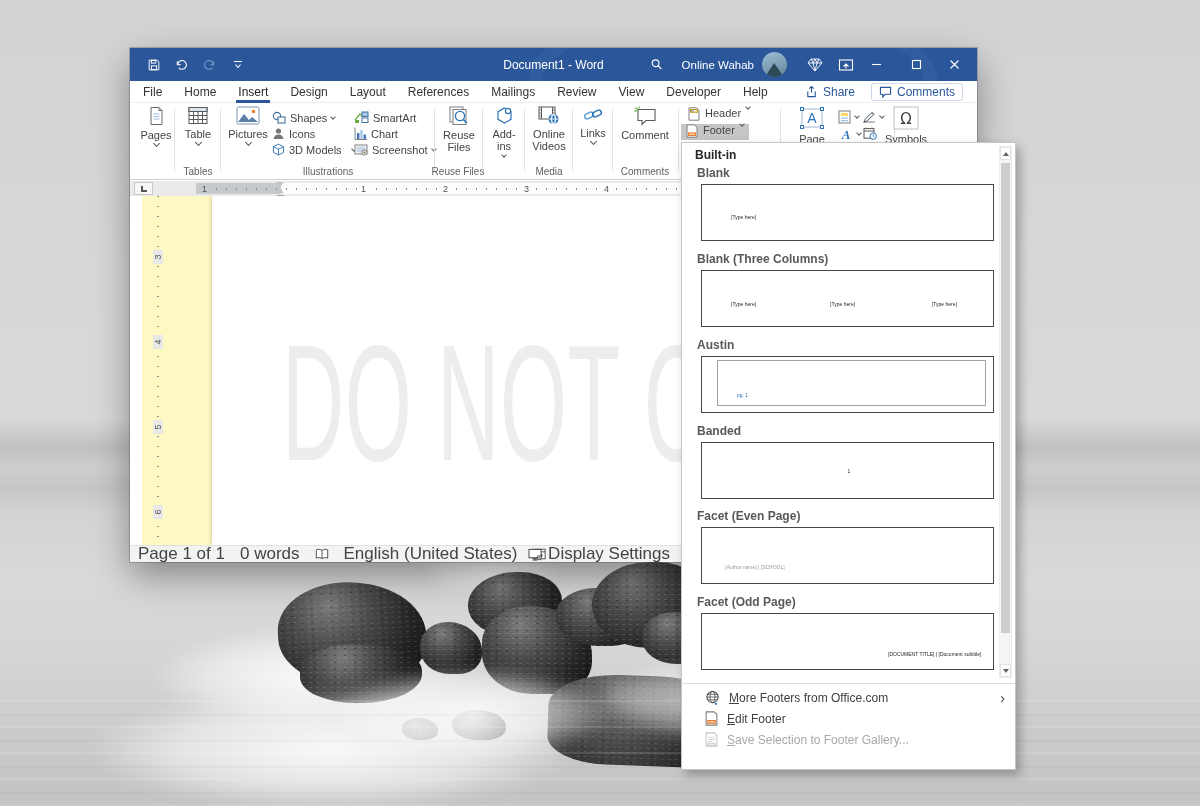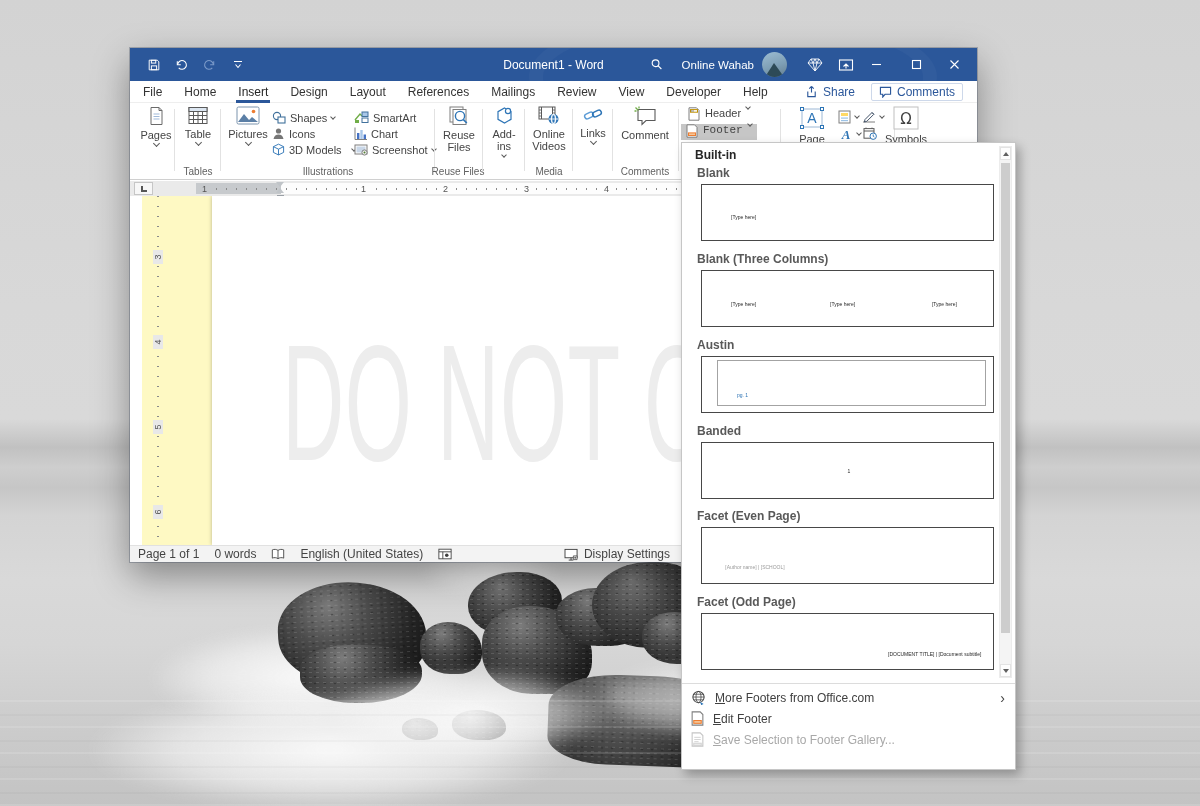--- a/index.html
+++ b/index.html
@@ -52,21 +52,21 @@
   .share-btn,.comments-btn { display:flex; align-items:center; gap:5px; font-size:12px; }
   .comments-btn { border:1px solid #cdd8ea; padding:1px 7px; border-radius:2px; }
 
   .ribbon { position:relative; height:77px; background:#fff; border-bottom:1px solid #d0d0d0; font-size:11px; color:#444; }
   .gdiv { position:absolute; top:6px; height:62px; width:1px; background:#e2e2e2; }
   .glabel { position:absolute; top:63px; font-size:10px; color:#616161; text-align:center; }
   .bigbtn { position:absolute; top:3px; display:flex; flex-direction:column; align-items:center;
     gap:3px; text-align:center; line-height:1.1; }
   .srow { position:absolute; height:15px; display:flex; align-items:center; gap:4px; white-space:nowrap; }
   .hfrow { position:absolute; height:16px; display:flex; gap:5px; padding:0 5px; white-space:nowrap; }
-  .hfrow.pressed { background:#c6c6c6;font-family:Liberation Mono, monospace; }
+  .hfrow.pressed { background:#c6c6c6; }
   .cv { width:5px; height:5px; border-right:1.3px solid #5a5a5a; border-bottom:1.3px solid #5a5a5a;
     display:inline-block; transform:rotate(45deg); margin-top:-3px; flex:none; }
   .cv.s { width:4px; height:4px; margin-top:-2px; }
 
   
   .rulerrow { position:absolute; left:0; top:133px; width:100%; height:15px; background:#eaeaea; }
   .tabsel { position:absolute; left:4px; top:1px; width:19px; height:13px; background:#f7f7f7;
     border:1px solid #c6c6c6; display:flex; align-items:center; justify-content:center; }
   .tabsel i { display:block; width:6px; height:6px; border-left:2px solid #555; border-bottom:2px solid #555; }
   .hruler { position:absolute; left:66px; top:2px; height:11px; right:0; background:#c7cacd; }
@@ -86,41 +86,41 @@
     background:repeating-linear-gradient(180deg,#8a8a8a 0 1px,transparent 1px 10px); }
   .vr-num { position:absolute; left:0px; width:14px; text-align:center; font-size:9px; color:#555;
     background:#e8e8e8; transform:rotate(-90deg); line-height:10px; }
   .page { position:absolute; left:70px; top:0; width:688px; height:100%; background:#fff;
     box-shadow:0 0 4px rgba(0,0,0,.28); overflow:hidden; }
   .watermark { position:absolute; left:70px; top:112px; font-size:166px; color:#ededed;
     white-space:nowrap; transform:scaleX(.52); transform-origin:0 0; letter-spacing:1px; }
 
   
   .statusbar { position:absolute; left:0; bottom:0; width:100%; height:17px; background:#f3f3f3;
-    border-top:1px solid #e1e1e1; display:flex; align-items:center; font-size:12px; color:#444;
+    border-top:1px solid #e1e1e1; display:flex; align-items:center; font-size:17px; color:#444;
     padding-left:8px; gap:15px; }
   .sb-right { position:absolute; right:307px; display:flex; align-items:center; gap:5px; }
 
   
   .dropdown { position:absolute; left:681px; top:142px; width:335px; height:628px; background:#fff;
     border:1px solid #c6c6c6; box-shadow:4px 5px 10px rgba(0,0,0,.28); z-index:20; font-size:12px; }
   .dd-head { position:absolute; left:13px; top:5px; font-weight:bold; font-size:12px; color:#262626; }
   .gitem-label { position:absolute; left:15px; font-weight:bold; font-size:12px; color:#595959; }
   .prev { position:absolute; left:19px; width:293px; height:57px; background:#fff; border:1px solid #474747; }
   .ptxt { position:absolute; font-size:5px; color:#262626; white-space:nowrap; }
   .ptxt.gray { color:#9a9a9a; }
   .ptxt.blue { color:#2e74b5; }
   .austin-in { position:absolute; left:5%; right:2.5%; top:6%; bottom:11%; border:1px solid #a3a3a3; }
   .sbar { position:absolute; right:3px; top:3px; width:13px; height:532px; background:#f4f4f4; border:1px solid #ececec; }
   .sb-arr { position:absolute; left:0; width:11px; height:13px; background:#fdfdfd; border:1px solid #e3e3e3;
     display:flex; align-items:center; justify-content:center; }
   .tri-u { width:0; height:0; border-left:3px solid transparent; border-right:3px solid transparent; border-bottom:4px solid #606060; }
   .tri-d { width:0; height:0; border-left:3px solid transparent; border-right:3px solid transparent; border-top:4px solid #606060; }
   .sb-thumb { position:absolute; left:1px; top:16px; width:9px; height:470px; background:#cdcdcd; }
-  .dd-menu { position:absolute; left:0; right:0; top:540px; bottom:0; border-top:1px solid #dcdcdc; padding-top:3px; }
+  .dd-menu { position:absolute; left:0; right:0; top:540px; bottom:0; border-top:1px solid #dcdcdc; padding-top:3px;padding-left:14px; }
   .mitem { height:21px; display:flex; align-items:center; gap:9px; padding:0 10px 0 9px; color:#404040; }
   .mitem.hl { background:#d2d2d2; }
   .mitem.dis { color:#a8a8a8; }
   .mitem.dis svg { opacity:.45; }
   .u { text-decoration:underline; }
   .chev-right { margin-left:auto; font-size:14px; color:#444; line-height:1; }
   svg { display:block; flex:none; }
 </style>
 </head>
 <body>

